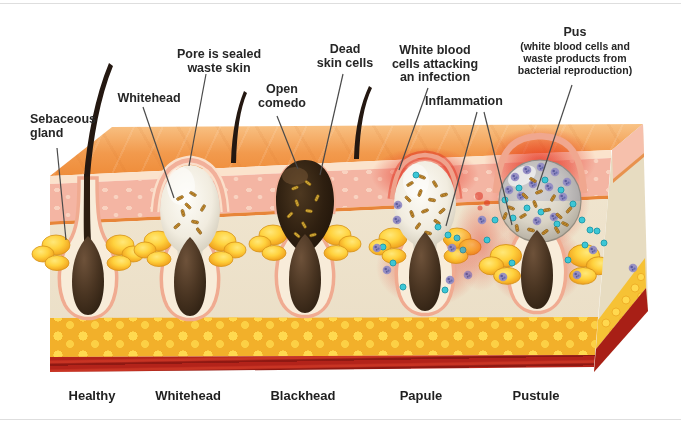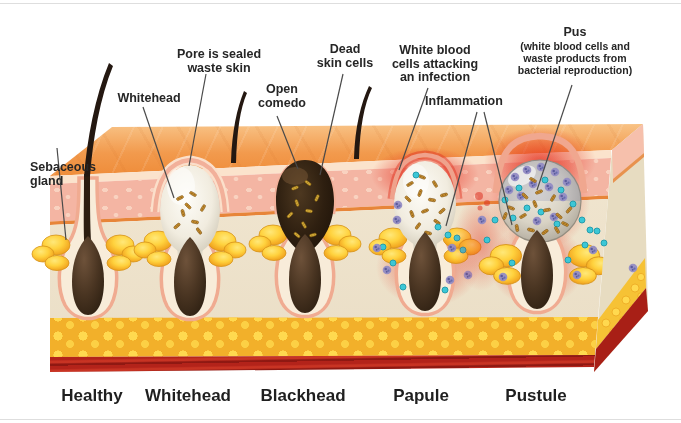--- a/index.html
+++ b/index.html
@@ -37,24 +37,24 @@
     clip-path:polygon(0 7px,545px 5px,544px 17px,0 22px);
     background-color:var(--muscle-red);
     background-image:repeating-linear-gradient(-1deg,rgba(60,0,0,.30) 0 1.5px,rgba(255,95,60,.28) 3px 4.5px,transparent 6px 9px);}
   
   .fol{position:absolute;overflow:visible;z-index:3;}
   .overlay{position:absolute;left:0;top:0;z-index:5;pointer-events:none;}
   
   .lbl{position:absolute;z-index:8;color:var(--label-ink);text-align:center;
        font-weight:600;font-size:12.5px;line-height:13.5px;white-space:nowrap;
        transform:translateX(-50%);}
-  .lbl.left-align{transform:none;text-align:left;margin-top:48px;}
+  .lbl.left-align{transform:none;text-align:left;}
   .lbl .sub{font-size:10.5px;line-height:12px;}
   .cond{position:absolute;top:388px;z-index:8;color:#1f1f1f;font-weight:700;
-        font-size:17px;line-height:15px;white-space:nowrap;transform:translateX(-50%);}
+        font-size:13px;line-height:15px;white-space:nowrap;transform:translateX(-50%);}
 </style>
 </head>
 <body>
 
 <svg width="0" height="0" style="position:absolute" aria-hidden="true">
   <defs>
     <radialGradient id="glandG" cx="40%" cy="35%" r="75%">
       <stop offset="0%" stop-color="#ffe879"></stop>
         <stop offset="45%" stop-color="#ffd23e"></stop>
       <stop offset="85%" stop-color="#f2a51f"></stop>

